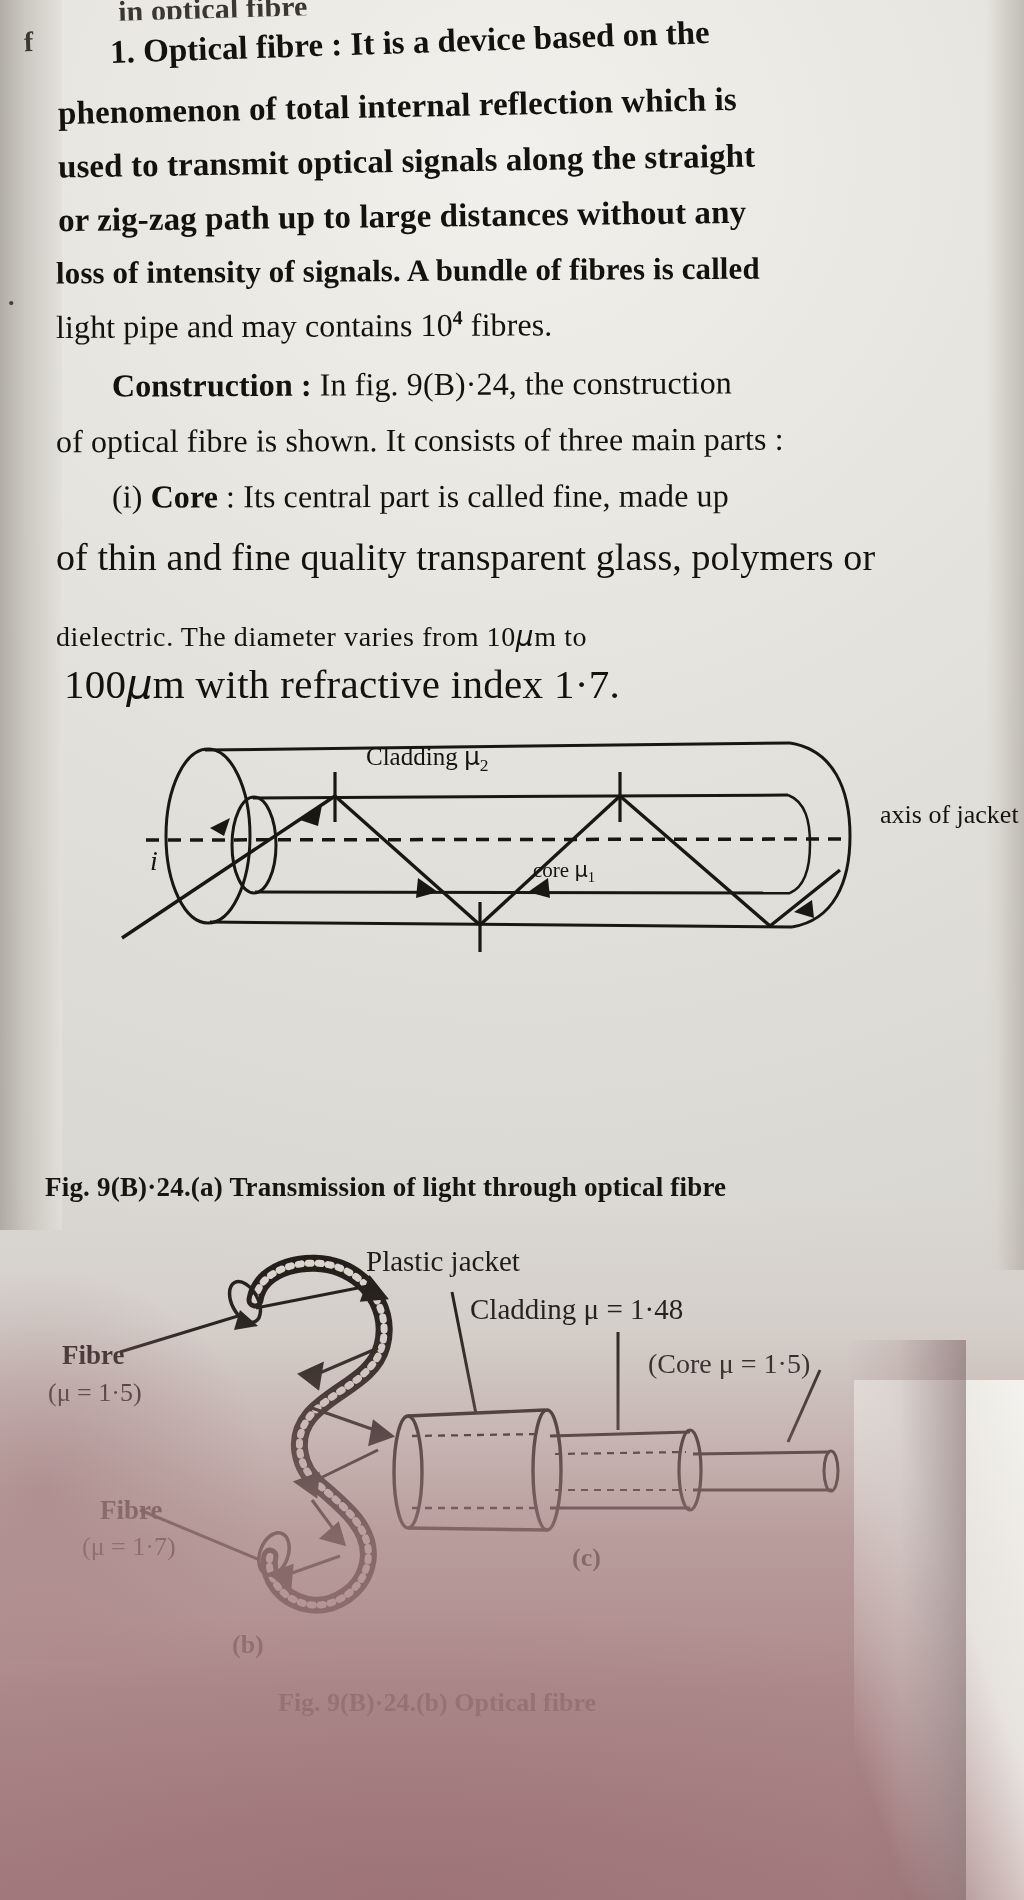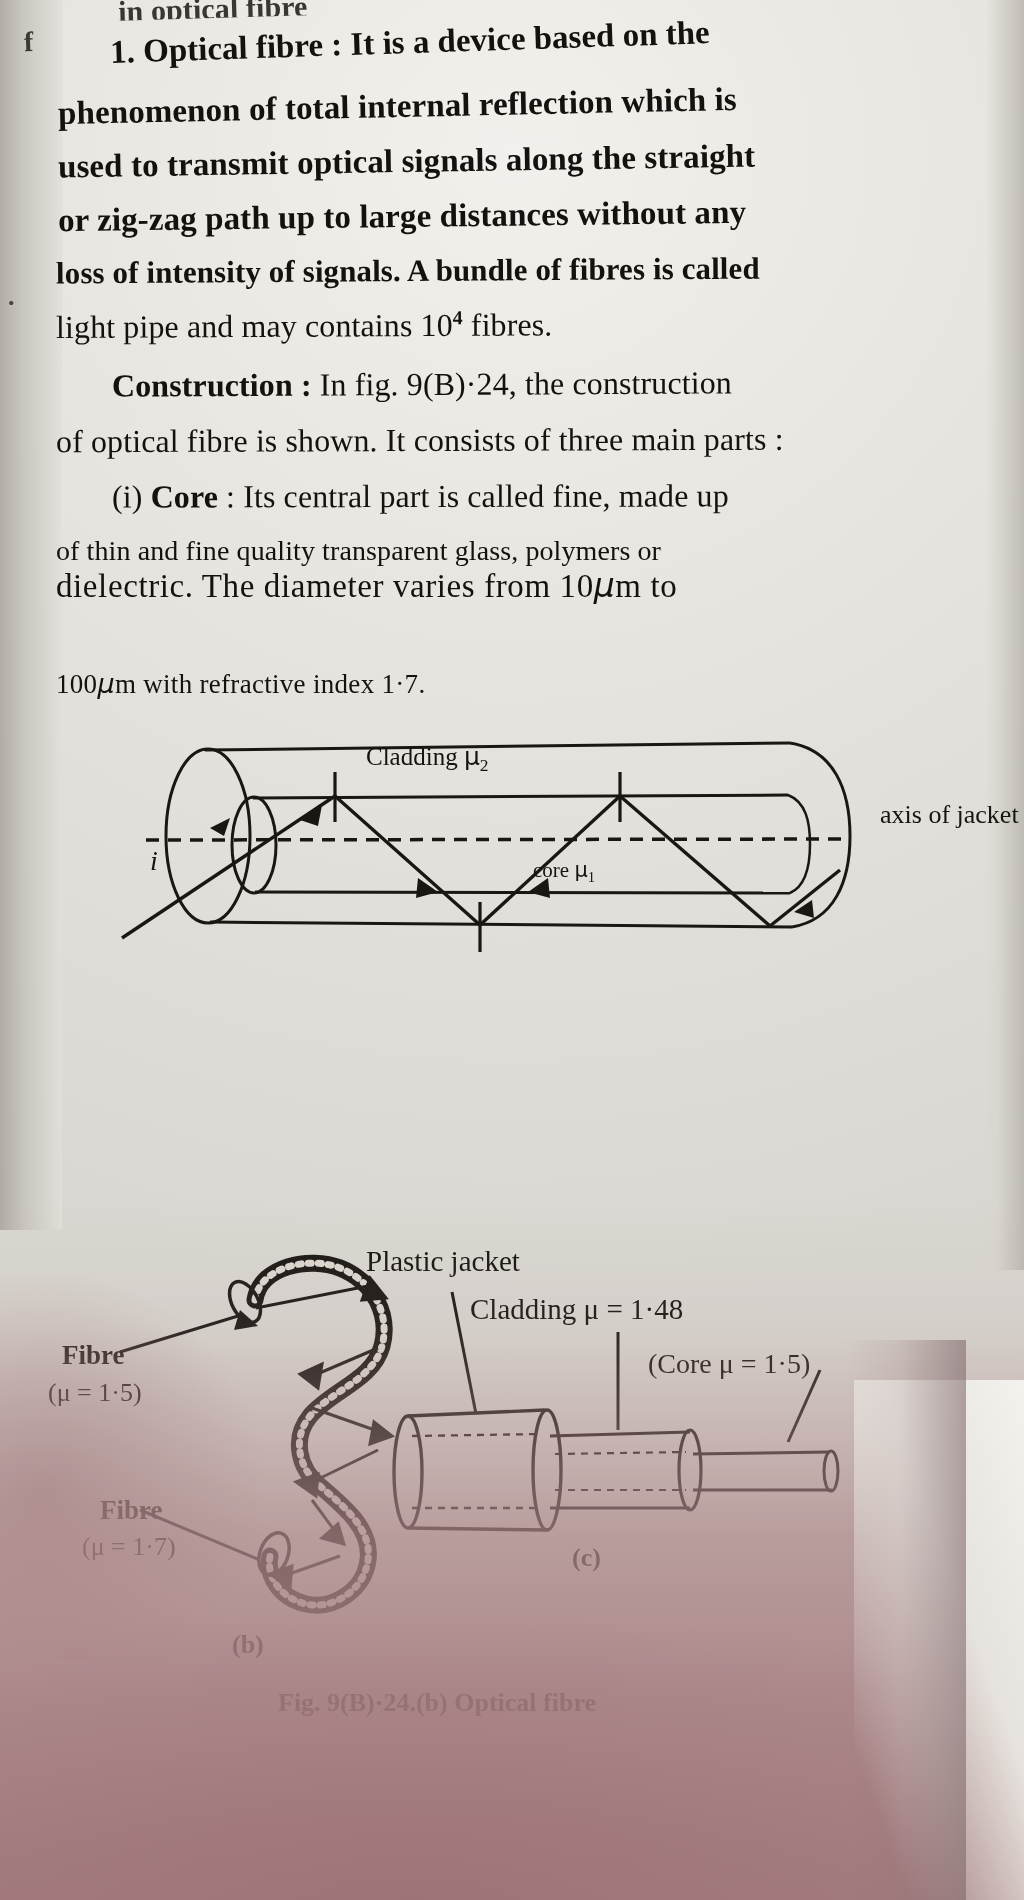--- a/index.html
+++ b/index.html
@@ -127,25 +127,25 @@
     <span class="reg"> In fig. 9(B)·24, the construction</span>
   </div>
 
   <div class="txt body-line" style="left:56px;top:422px;transform:rotate(-0.2deg);font-weight:400;font-size:32px;">of optical fibre is shown. It consists of three main parts :</div>
 
   <div class="txt body-line" style="left:112px;top:478px;transform:rotate(-0.1deg);font-weight:400;font-size:32px;">
     <span>(i) <b>Core</b> :</span>
     <span class="reg"> Its central part is called fine, made up</span>
   </div>
 
-  <div class="txt body-line" style="left:56px;top:535px;font-weight:400;font-size:28px;">of thin and fine quality transparent glass, polymers or</div>
-
-  <div class="txt body-line" style="left:56px;top:566px;font-weight:400;font-size:33px;letter-spacing:.6px;">dielectric. The diameter varies from 10<span class="mu" style="font-style:italic;">μ</span>m to</div>
-
-  <div class="txt body-line" style="left:56px;top:660px;font-weight:400;font-size:27px;letter-spacing:.3px;margin-top:8px;">100<span class="mu" style="font-style:italic;">μ</span>m with refractive index 1·7.</div>
+  <div class="txt body-line" style="left:56px;top:535px;font-weight:400;font-size:38px;">of thin and fine quality transparent glass, polymers or</div>
+
+  <div class="txt body-line" style="left:56px;top:620px;font-weight:400;font-size:28px;letter-spacing:.6px;">dielectric. The diameter varies from 10<span class="mu" style="font-style:italic;">μ</span>m to</div>
+
+  <div class="txt body-line" style="left:64px;top:660px;font-weight:400;font-size:41px;letter-spacing:.3px;">100<span class="mu" style="font-style:italic;">μ</span>m with refractive index 1·7.</div>
 
   <div class="fig" style="left:150px;top:710px;">
     <svg width="760" height="260" viewBox="0 0 760 260">
 
       <path class="ln" d="M 55 40 L 640 33" stroke-width="3"></path>
       <path class="ln" d="M 60 212 L 642 217" stroke-width="3"></path>
 
       <ellipse class="ln" cx="58" cy="126" rx="42" ry="87" stroke-width="3"></ellipse>
 
       <path class="ln" d="M 640 33 C 684 40 700 80 700 126 C 700 172 684 210 642 217" stroke-width="3"></path>
@@ -178,20 +178,21 @@
   </div>
 
   <div class="lbl" style="left:366px;top:742px;font-size:25px;font-weight:400;">Cladding&nbsp;<span class="mu">μ</span><sub style="font-size:.7em">2</sub></div>
 
   <div class="lbl" style="left:533px;top:858px;font-size:21px;font-weight:400;">core&nbsp;<span class="mu">μ</span><sub style="font-size:.7em">1</sub></div>
 
   <div class="lbl" style="left:880px;top:800px;font-size:26px;font-weight:400;">axis of jacket</div>
 
   <div class="lbl ital" style="left:150px;top:845px;font-size:28px;">i</div>
 
+  <div class="cap" style="left:45px;top:1172px;font-size:27px;letter-spacing:.2px;">Fig. 9(B)·24.(a) Transmission of light through optical fibre</div>
 
   <div class="fig" style="left:200px;top:1238px;">
     <svg width="260" height="400" viewBox="0 0 260 400">
 
       <path class="ln" d="M 55 62 C 60 28 110 18 140 30 C 175 44 190 78 182 108
                            C 173 142 132 152 110 178 C 92 200 98 230 120 248
                            C 146 270 172 292 168 322 C 164 352 134 372 106 366
                            C 80 360 66 338 70 318" stroke-width="17" stroke-linecap="round"></path>
       <path d="M 55 62 C 60 28 110 18 140 30 C 175 44 190 78 182 108
                C 173 142 132 152 110 178 C 92 200 98 230 120 248

